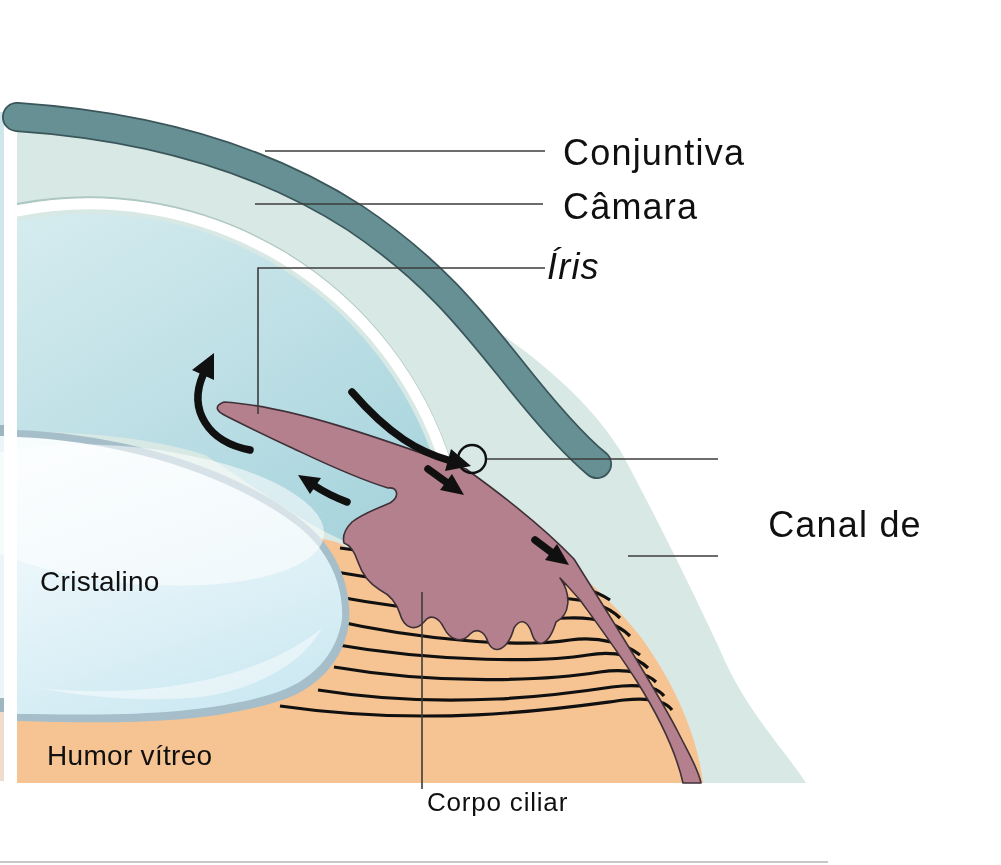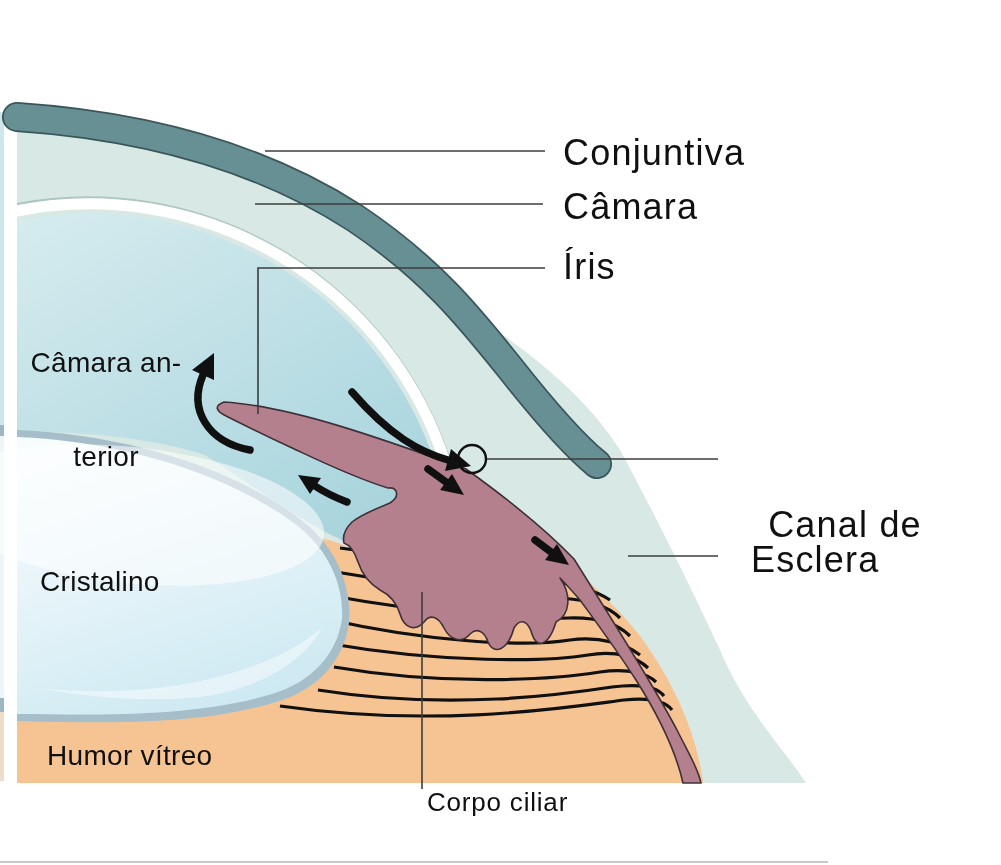--- a/index.html
+++ b/index.html
@@ -155,26 +155,21 @@
     <line class="leader" x1="487" y1="459" x2="718" y2="459"></line>
     <line class="leader" x1="628" y1="556" x2="718" y2="556"></line>
     <line class="leader" x1="422" y1="592" x2="422" y2="789"></line>
   </g>
 
   <line x1="0" y1="862" x2="828" y2="862" stroke="var(--bottom-rule)" stroke-width="2"></line>
 </svg>
 
 <div class="lbl lbl-big" style="left:563px;top:131px;">Conjuntiva</div>
 <div class="lbl lbl-big" style="left:563px;top:185px;">Câmara</div>
-<div class="lbl lbl-big" style="left:563px;top:245px;">Íris</div>
+<div class="lbl lbl-big" style="left:547px;top:245px;font-style:italic;">Íris</div>
 <div class="lbl lbl-big lbl-center" style="left:735px;top:417px;width:220px;">
   <div>Canal de</div>
-</div>
-<div class="lbl lbl-big" style="left:751px;top:538px;">Esclera</div>
-<div class="lbl lbl-small lbl-center" style="left:10px;top:284px;width:192px;">
-  <div>Câmara an-</div>
-  <div>terior</div>
 </div>
 <div class="lbl lbl-small" style="left:40px;top:566px;">Cristalino</div>
 <div class="lbl lbl-small" style="left:47px;top:740px;">Humor vítreo</div>
 <div class="lbl" style="left:427px;top:787px;font-size:26px;letter-spacing:0.8px;">Corpo ciliar</div>
 
 </div>
 
 </body></html>

